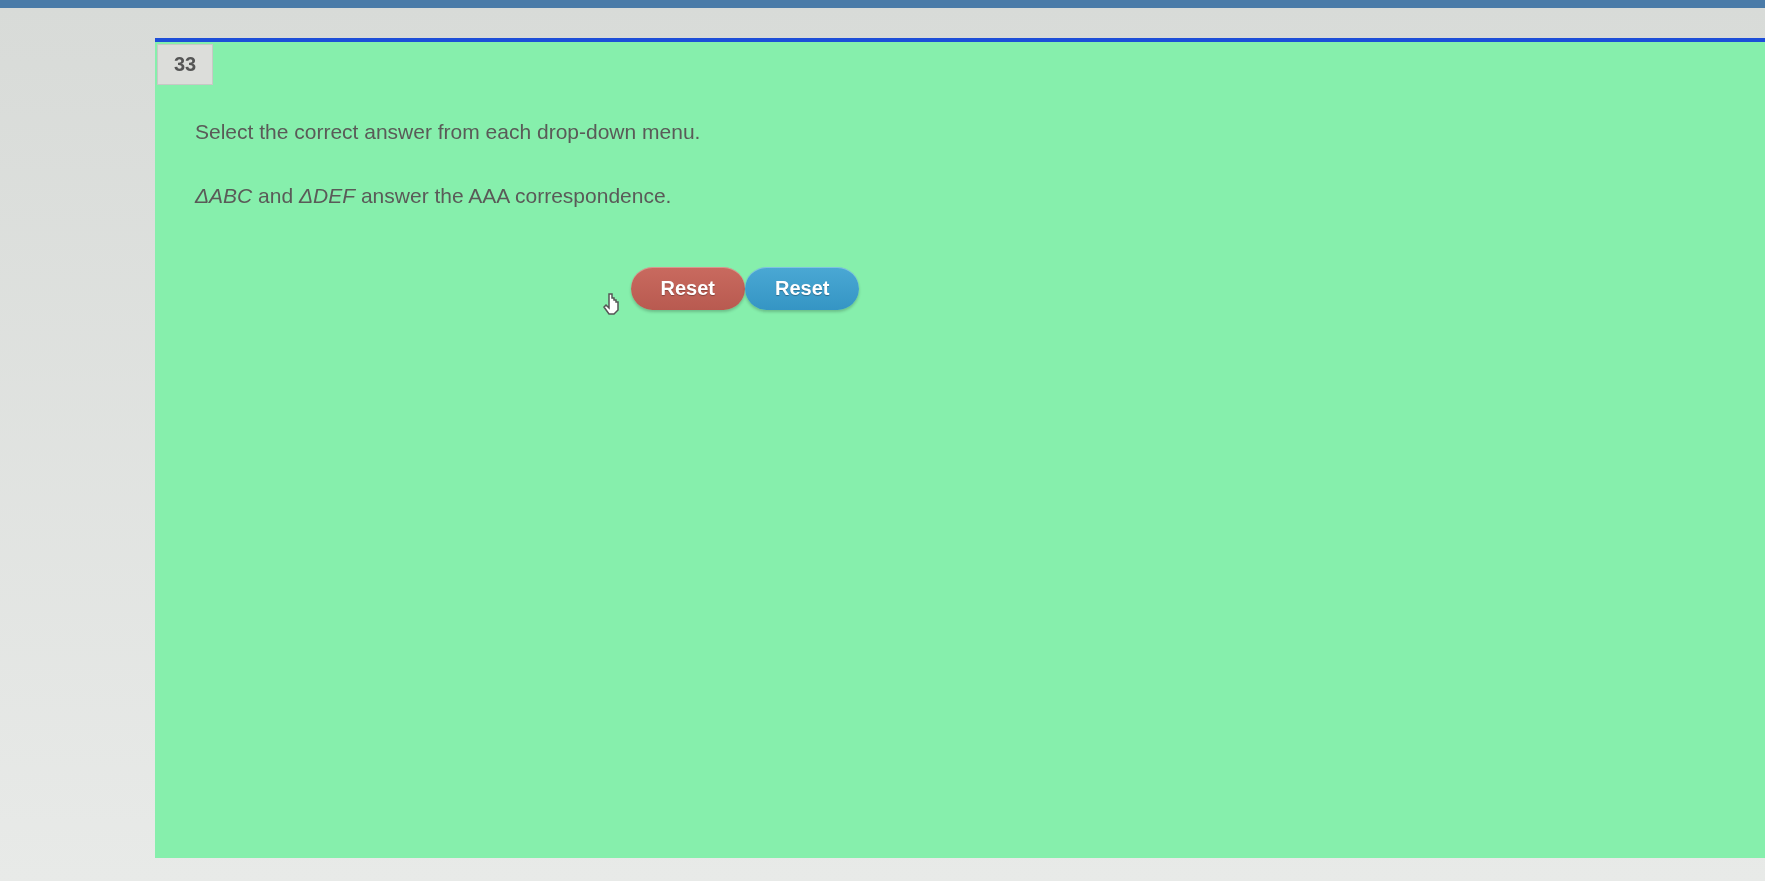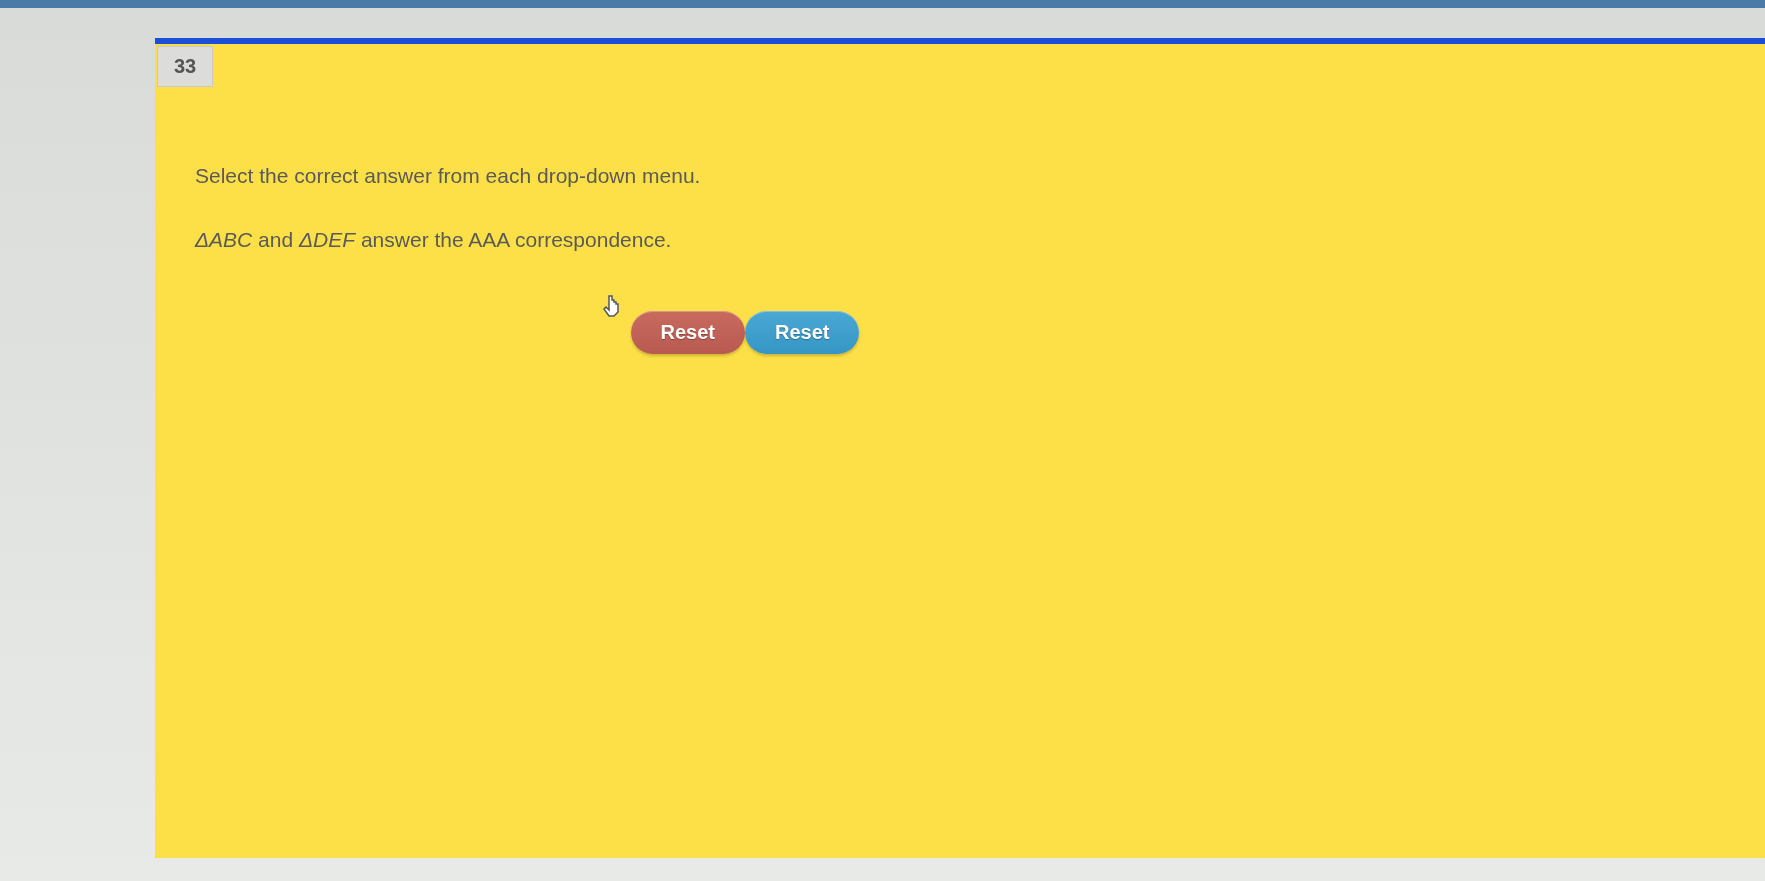--- a/index.html
+++ b/index.html
@@ -11,23 +11,23 @@
       background: linear-gradient(to bottom, #4a7ba8 0%, #4a7ba8 8px, #d8dbd8 8px, #e8eae8 100%);
       font-family: Arial, Helvetica, sans-serif;
       min-height: 881px;
       width: 1765px;
       padding-top: 8px;
     }
     .outer-container {
       padding: 30px 0 0 155px;
     }
     .question-panel {
-      background: #fde047;
+      background: #86efac;
       min-height: 820px;
-      border-top: 6px solid #1d4ed8;
+      border-top: 4px solid #1d4ed8;
       position: relative;
     }
     .question-number-tab {
       display: inline-block;
       background: #dcddda;
       padding: 8px 16px;
       font-size: 20px;
       font-weight: bold;
       color: #555;
       border: 1px solid #c8c8c6;
@@ -36,21 +36,20 @@
     }
     .question-content {
       padding: 30px 40px;
       color: #555;
       font-size: 21px;
       line-height: 1.6;
     }
     .instruction-line {
       margin-bottom: 30px;
       color: #5a5a58;
-      margin-top: 42px;
     }
     .premise-line {
       margin-bottom: 35px;
       color: #5a5a58;
     }
     .answer-line {
       display: flex;
       align-items: center;
       gap: 10px;
       color: #5a5a58;

